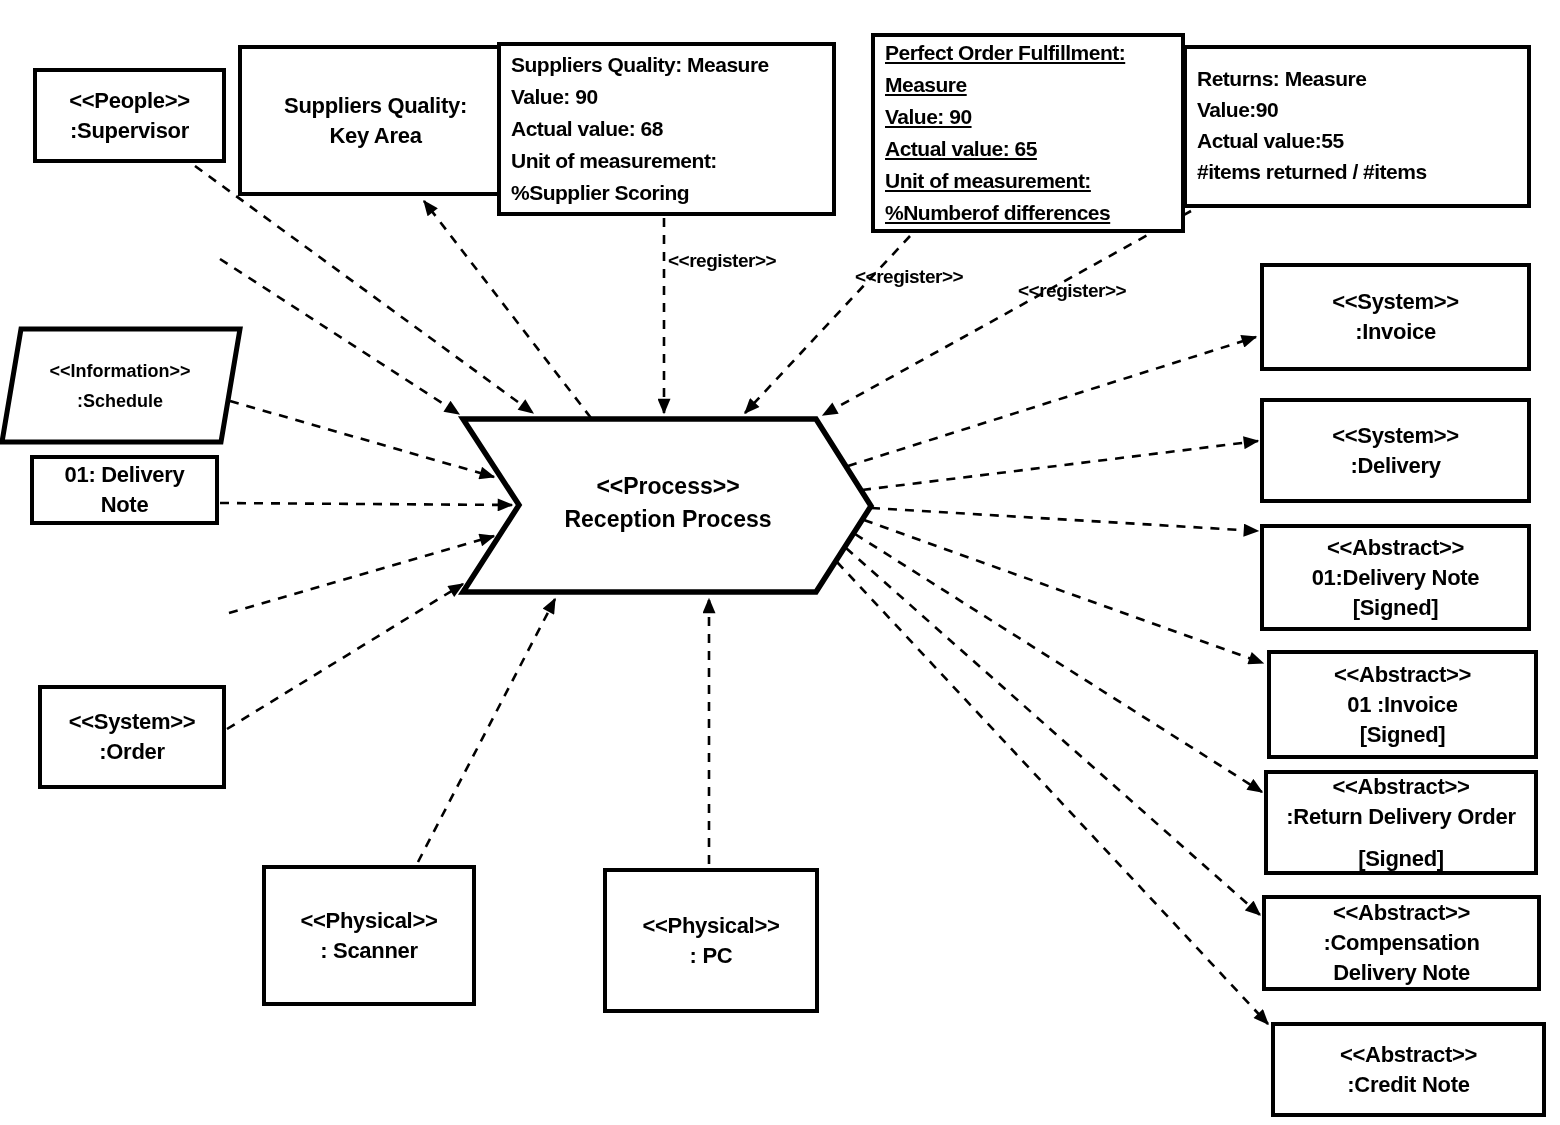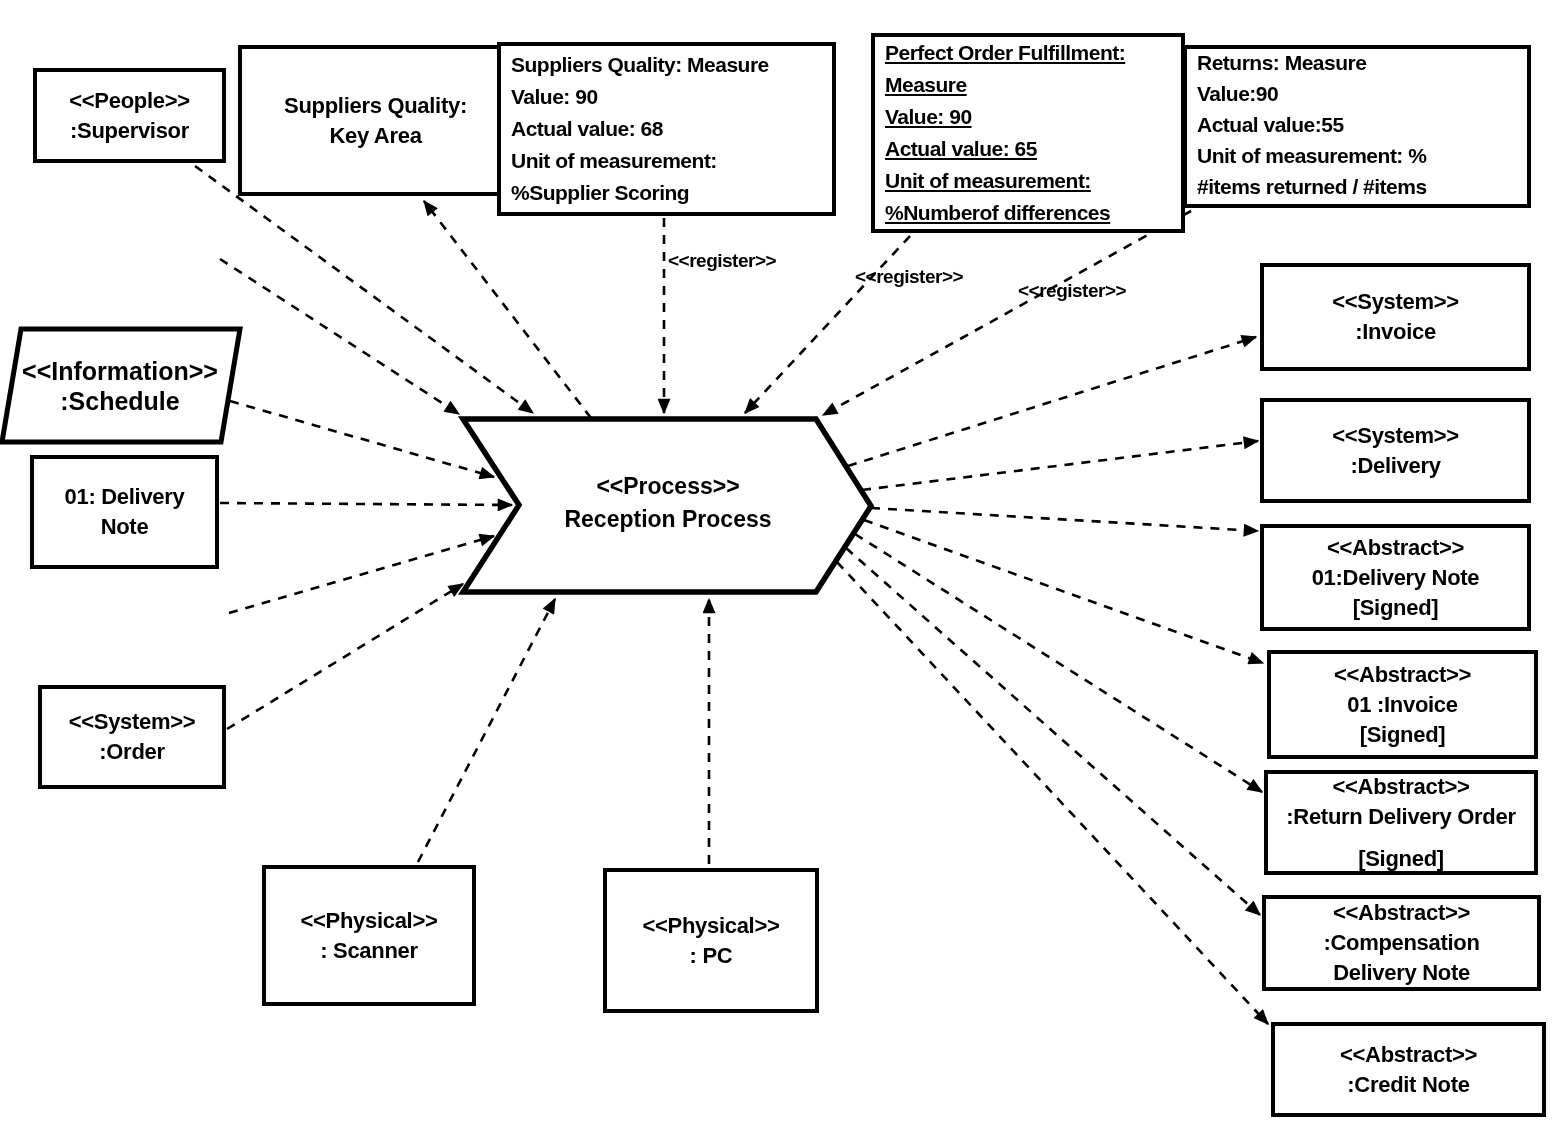--- a/index.html
+++ b/index.html
@@ -15,21 +15,21 @@
     text-align:center;font-size:22px;line-height:30px;letter-spacing:-0.3px;
   }
   .measure{
     align-items:flex-start;justify-content:center;text-align:left;
     padding:7px 4px 8px 10px;font-size:21px;line-height:32px;letter-spacing:-0.5px;
   }
   .measure.tight{line-height:31px;padding-top:4px;}
   .overlay{
     position:absolute;box-sizing:border-box;background:transparent;border:none;
     display:flex;flex-direction:column;align-items:center;justify-content:center;
-    text-align:center;font-size:25px;line-height:30px;
+    text-align:center;font-size:18px;line-height:30px;
   }
   .overlay.process{font-size:23px;line-height:33px;}
   .reg{position:absolute;font-size:19px;line-height:22px;letter-spacing:-0.5px;white-space:nowrap;}
   .gap-top{margin-top:12px;}
   .ln{white-space:nowrap;}
 </style>
 </head>
 <body>
 
 <div class="stage">
@@ -75,21 +75,21 @@
     <div class="ln">&lt;&lt;People&gt;&gt;</div>
     <div class="ln">:Supervisor</div>
   </div>
 
 
   <div class="overlay" style="left:10px;top:344px;width:220px;height:84px;">
     <div class="ln">&lt;&lt;Information&gt;&gt;</div>
     <div class="ln">:Schedule</div>
   </div>
 
-  <div class="box" style="left:30px;top:455px;width:189px;height:114px;">
+  <div class="box" style="left:30px;top:455px;width:189px;height:70px;">
     <div class="ln">01: Delivery</div>
     <div class="ln">Note</div>
   </div>
 
 
   <div class="box" style="left:38px;top:685px;width:188px;height:104px;">
     <div class="ln">&lt;&lt;System&gt;&gt;</div>
     <div class="ln">:Order</div>
   </div>
 
@@ -112,21 +112,20 @@
     <div class="ln">Value: 90</div>
     <div class="ln">Actual value: 65</div>
     <div class="ln">Unit of measurement:</div>
     <div class="ln">%Numberof differences</div>
   </div>
 
   <div class="box measure tight" style="left:1183px;top:45px;width:348px;height:163px;">
     <div class="ln">Returns: Measure</div>
     <div class="ln">Value:90</div>
     <div class="ln">Actual value:55</div>
-    <div class="ln">Unit of measurement: %</div>
     <div class="ln">#items returned / #items</div>
   </div>
 
   <div class="reg" style="left:668px;top:250px;">&lt;&lt;register&gt;&gt;</div>
   <div class="reg" style="left:855px;top:266px;">&lt;&lt;register&gt;&gt;</div>
   <div class="reg" style="left:1018px;top:280px;">&lt;&lt;register&gt;&gt;</div>
 
   <div class="overlay process" style="left:518px;top:467px;width:300px;height:72px;">
     <div class="ln">&lt;&lt;Process&gt;&gt;</div>
     <div class="ln">Reception Process</div>

